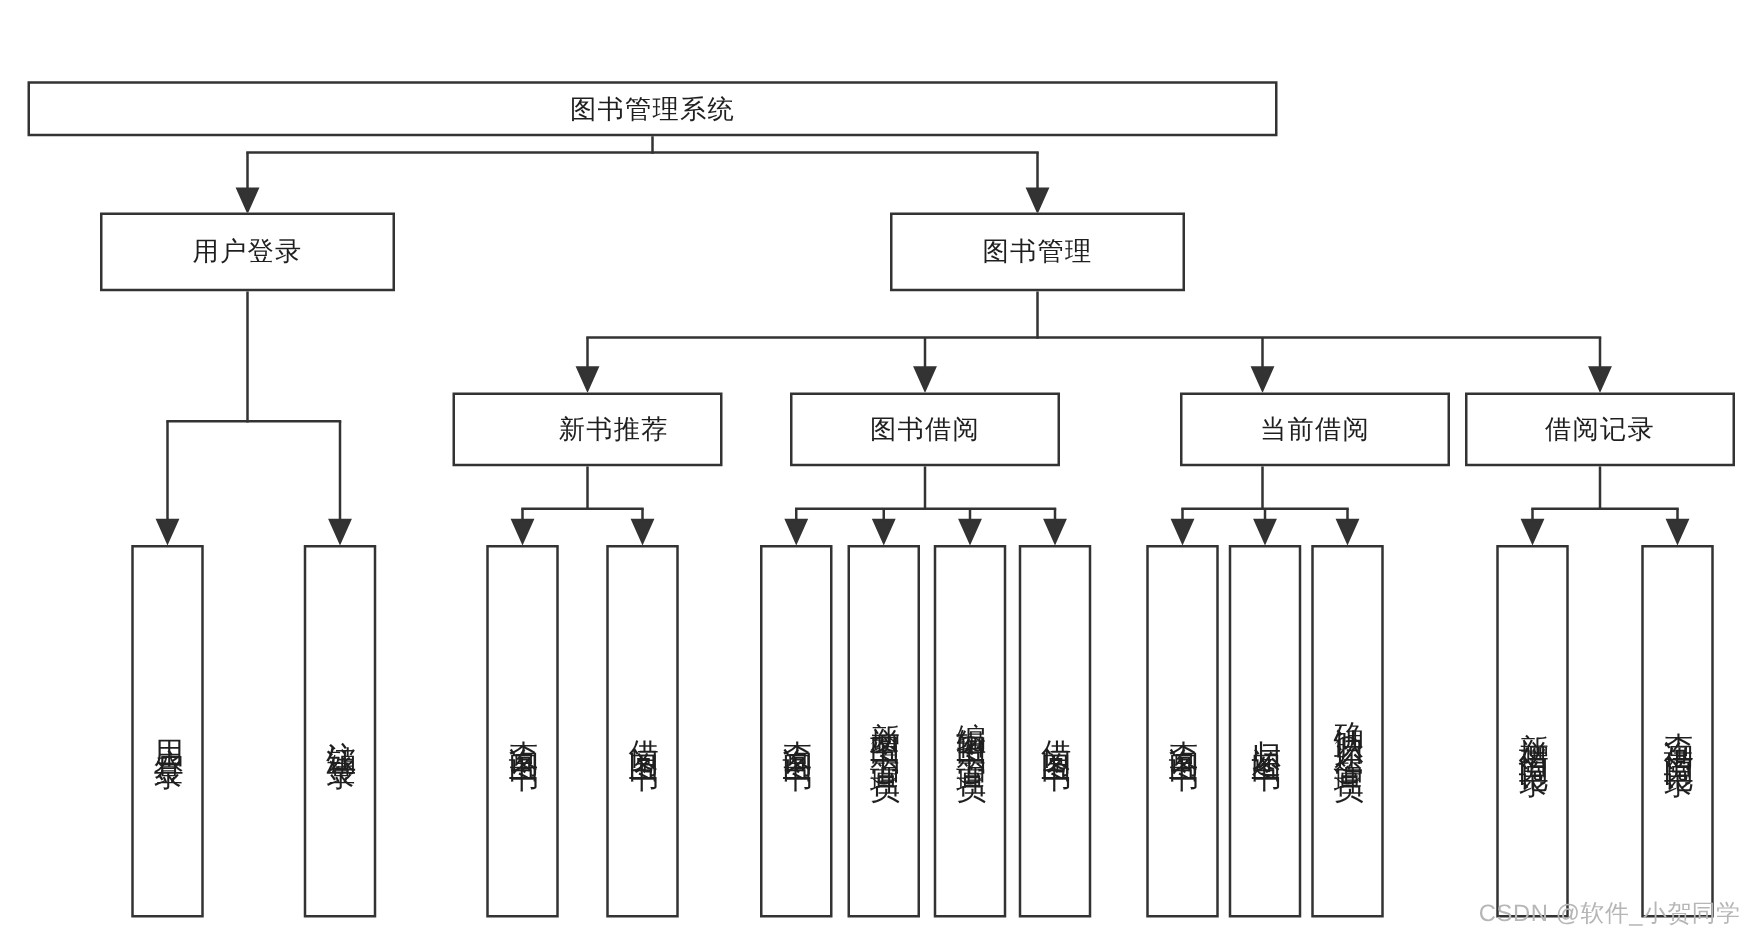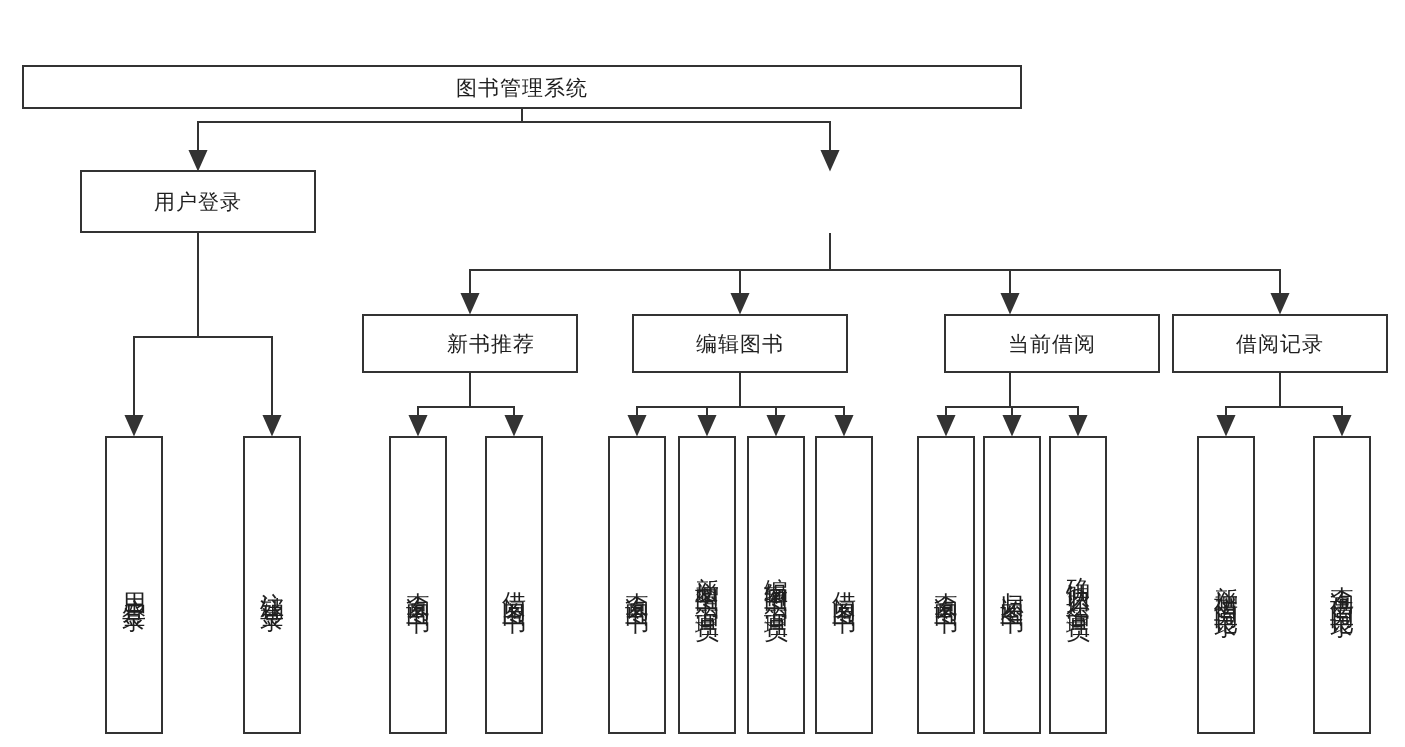--- a/index.html
+++ b/index.html
@@ -138,23 +138,24 @@
         <polygon points="1218,416 1234,416 1226,434"></polygon>
         <line x1="1342" y1="407" x2="1342" y2="417"></line>
         <polygon points="1334,416 1350,416 1342,434"></polygon>
       </g>
     </g>
   </svg>
 
   <div class="box hbox root-box" style="left:22px; top:25px; width:1000px; height:44px;margin-top:40px;">图书管理系统</div>
 
   <div class="box hbox" style="left:80px; top:170px; width:236px; height:63px;">用户登录</div>
+  <div class="box hbox" style="left:712px; top:170px; width:236px; height:63px;">图书管理</div>
 
   <div class="box hbox" style="left:362px; top:314px; width:216px; height:59px;padding-left:42px;">新书推荐</div>
-  <div class="box hbox" style="left:632px; top:314px; width:216px; height:59px;">编辑图书</div>
+  <div class="box hbox" style="left:632px; top:314px; width:216px; height:59px;">图书借阅</div>
   <div class="box hbox" style="left:944px; top:314px; width:216px; height:59px;">当前借阅</div>
   <div class="box hbox" style="left:1172px; top:314px; width:216px; height:59px;text-align:right;">借阅记录</div>
 
   <div class="box vbox" style="left:105px; top:436px; width:58px; height:298px;">用户登录</div>
   <div class="box vbox" style="left:243px; top:436px; width:58px; height:298px;">注销登录</div>
 
   <div class="box vbox" style="left:389px; top:436px; width:58px; height:298px;">查询图书</div>
   <div class="box vbox" style="left:485px; top:436px; width:58px; height:298px;">借阅图书</div>
 
   <div class="box vbox" style="left:608px; top:436px; width:58px; height:298px;">查询图书</div>
@@ -162,14 +163,15 @@
   <div class="box vbox" style="left:747px; top:436px; width:58px; height:298px;">编辑图书（管理员）</div>
   <div class="box vbox" style="left:815px; top:436px; width:58px; height:298px;">借阅图书</div>
 
   <div class="box vbox" style="left:917px; top:436px; width:58px; height:298px;">查询图书</div>
   <div class="box vbox" style="left:983px; top:436px; width:58px; height:298px;">归还图书</div>
   <div class="box vbox" style="left:1049px; top:436px; width:58px; height:298px;">确认归还（管理员）</div>
 
   <div class="box vbox" style="left:1197px; top:436px; width:58px; height:298px;">新增借阅记录</div>
   <div class="box vbox" style="left:1313px; top:436px; width:58px; height:298px;">查询借阅记录</div>
 
+  <div class="watermark">CSDN @软件_小贺同学</div>
 
 </div>
 
 </body></html>

